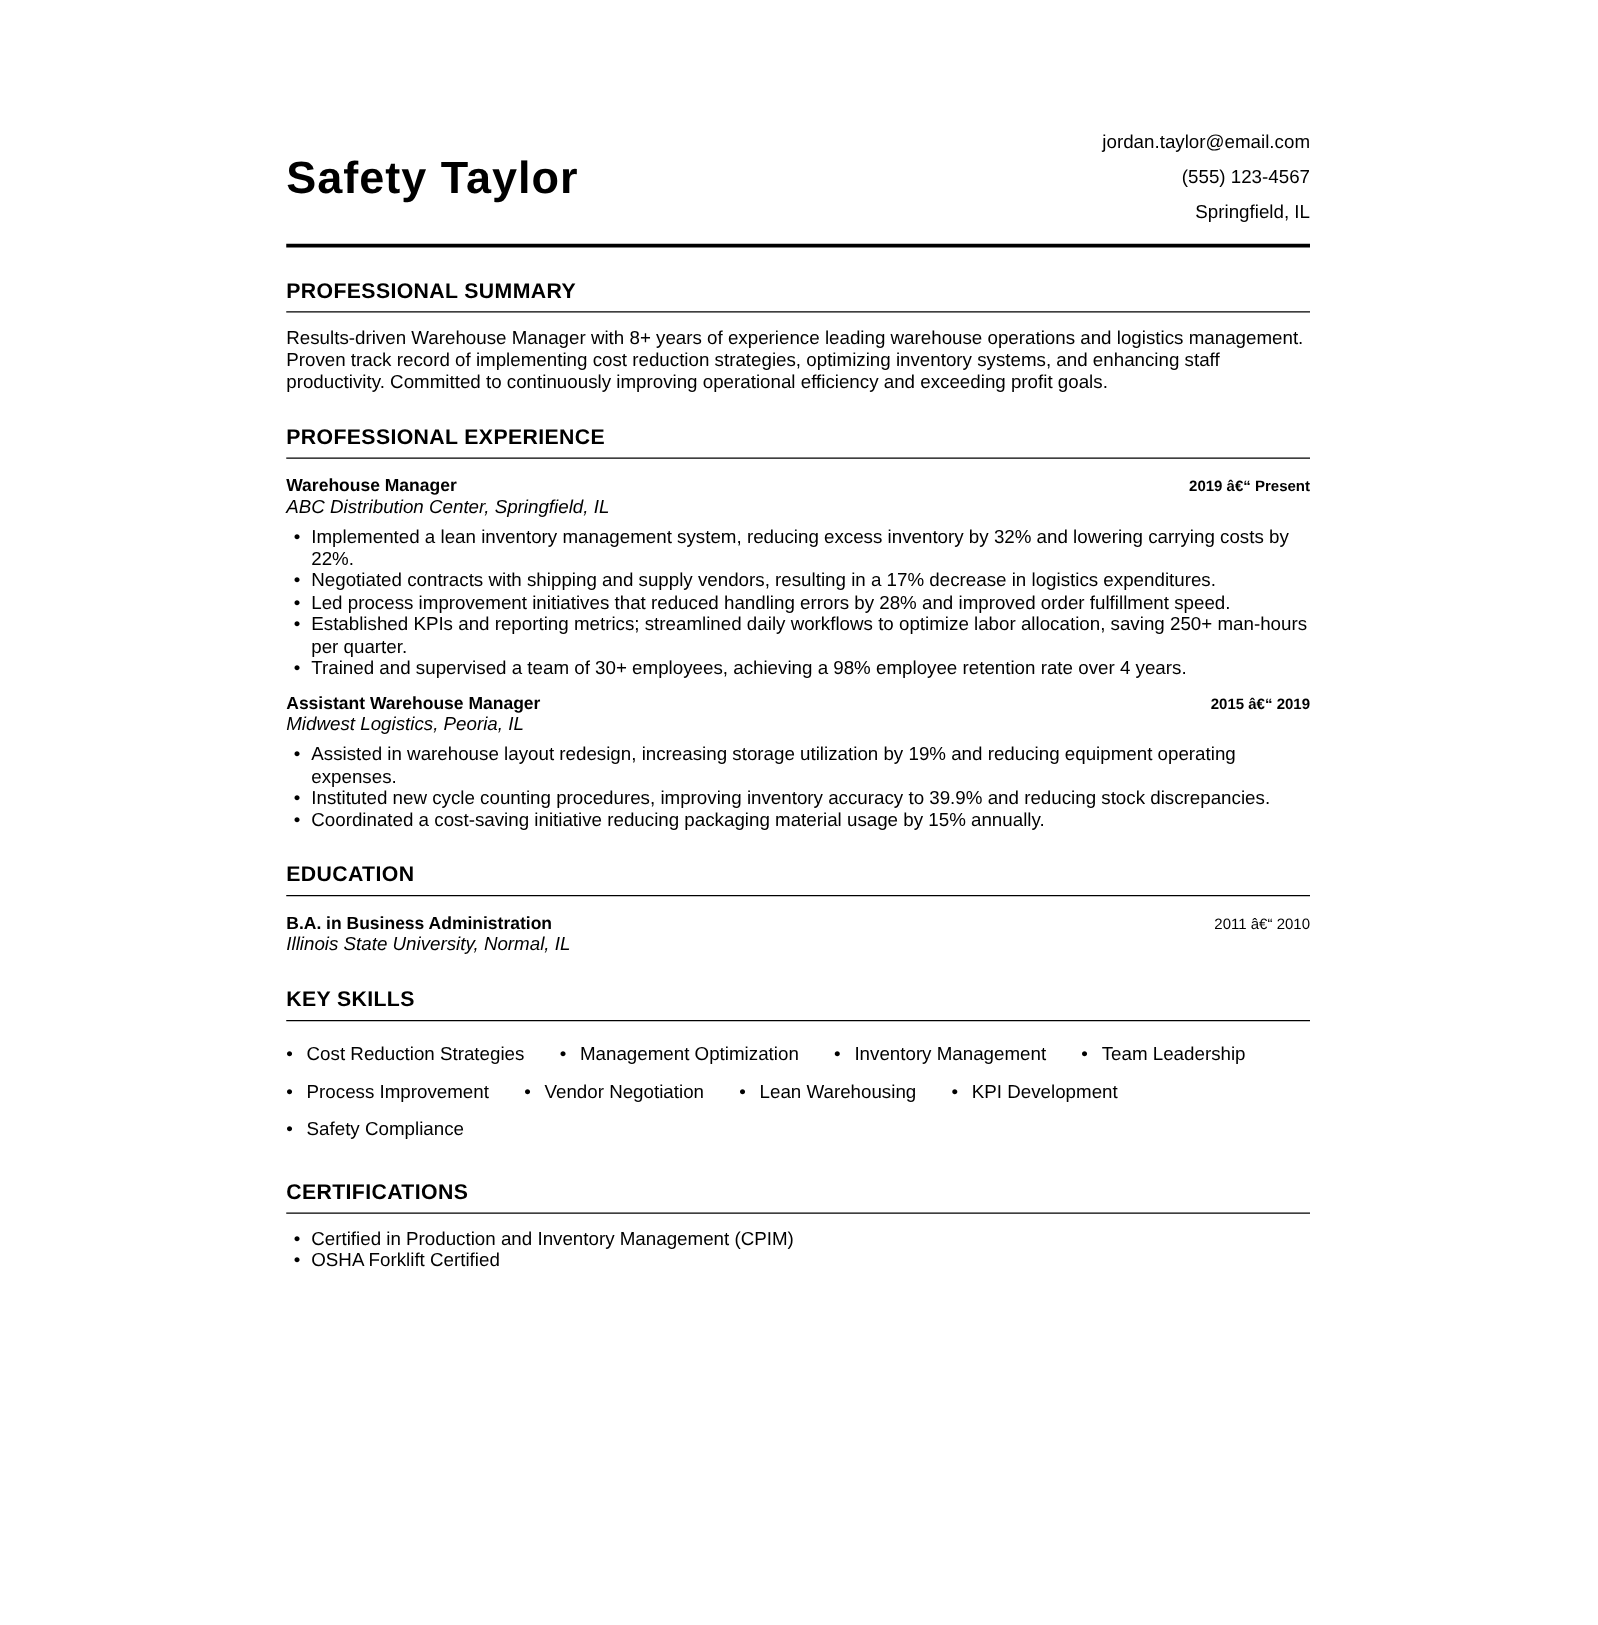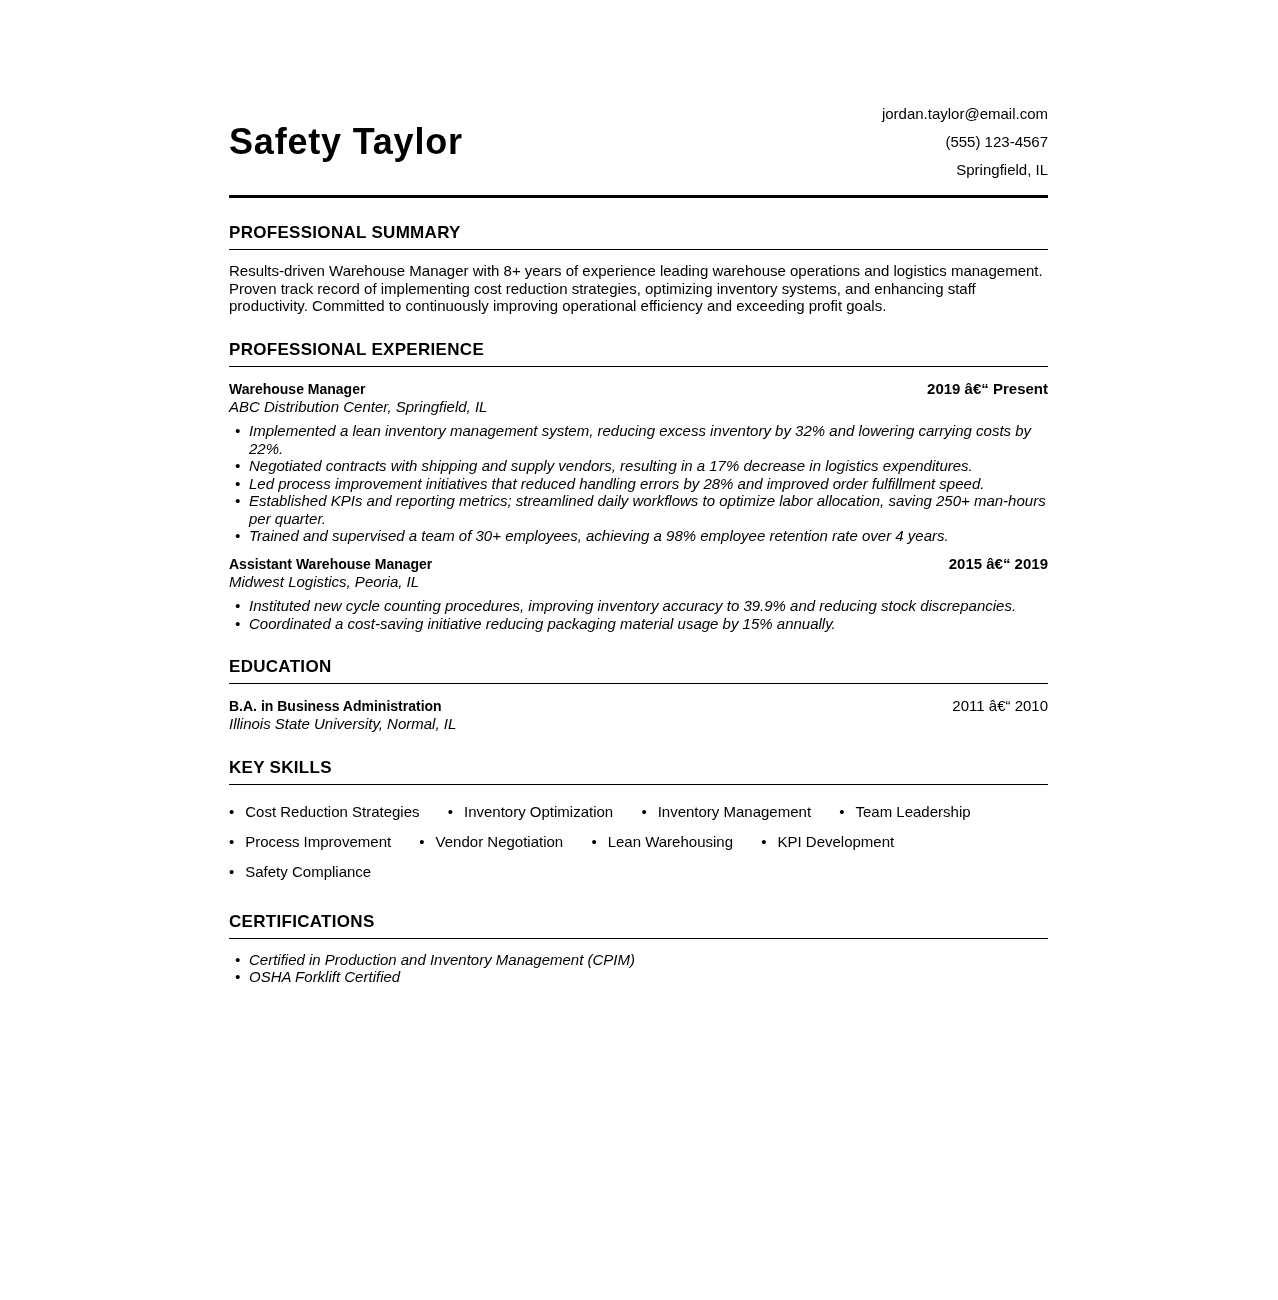--- a/index.html
+++ b/index.html
@@ -62,39 +62,38 @@
   .entry-header {
     display: flex;
     justify-content: space-between;
     align-items: baseline;
   }
   .entry-title {
     font-size: 14px;
     font-weight: 700;
   }
   .entry-dates {
-    font-size: 15px;
+    font-size: 12px;
     font-weight: 700;
     white-space: nowrap;
   }
   .entry-dates.regular { font-weight: 400; }
   .company {
     font-style: italic;
     font-size: 15px;
     line-height: 17.5px;
     margin-top: 1px;
   }
   
   ul.bullets {
     list-style: none;
     margin: 7px 0 0 0;
     padding: 0;
     font-size: 15px;
     line-height: 17.5px;
-    font-style: italic;
   }
   ul.bullets li {
     position: relative;
     padding-left: 20px;
   }
   ul.bullets li::before {
     content: "\2022";
     position: absolute;
     left: 6px;
   }
@@ -152,20 +151,21 @@
       </ul>
     </div>
 
     <div class="job">
       <div class="entry-header">
         <span class="entry-title">Assistant Warehouse Manager</span>
         <span class="entry-dates">2015 â€“ 2019</span>
       </div>
       <div class="company">Midwest Logistics, Peoria, IL</div>
       <ul class="bullets">
+        <li>Assisted in warehouse layout redesign, increasing storage utilization by 19% and reducing equipment operating expenses.</li>
         <li>Instituted new cycle counting procedures, improving inventory accuracy to 39.9% and reducing stock discrepancies.</li>
         <li>Coordinated a cost-saving initiative reducing packaging material usage by 15% annually.</li>
       </ul>
     </div>
   </div>
 
   <div class="section">
     <div class="section-heading">EDUCATION</div>
     <div class="job">
       <div class="entry-header">
@@ -173,21 +173,21 @@
         <span class="entry-dates regular">2011 â€“ 2010</span>
       </div>
       <div class="company">Illinois State University, Normal, IL</div>
     </div>
   </div>
 
   <div class="section">
     <div class="section-heading">KEY SKILLS</div>
     <div class="skills-list">
       <span class="skill">Cost Reduction Strategies</span>
-      <span class="skill">Inventory Optimization</span>
+      <span class="skill">Management Optimization</span>
       <span class="skill">Inventory Management</span>
       <span class="skill">Team Leadership</span>
       <span class="skill">Process Improvement</span>
       <span class="skill">Vendor Negotiation</span>
       <span class="skill">Lean Warehousing</span>
       <span class="skill">KPI Development</span>
       <span class="skill">Safety Compliance</span>
     </div>
   </div>
 

